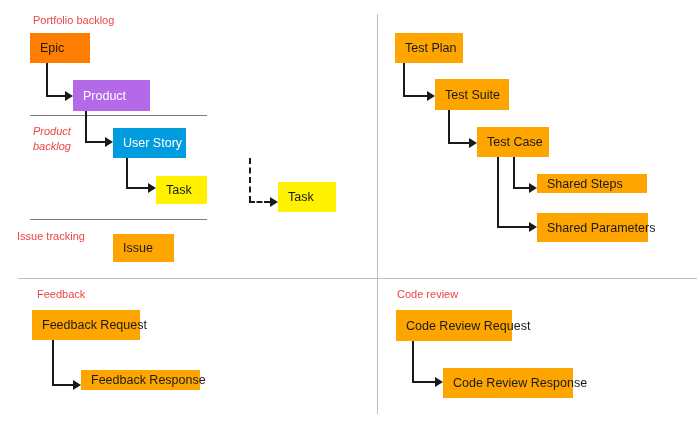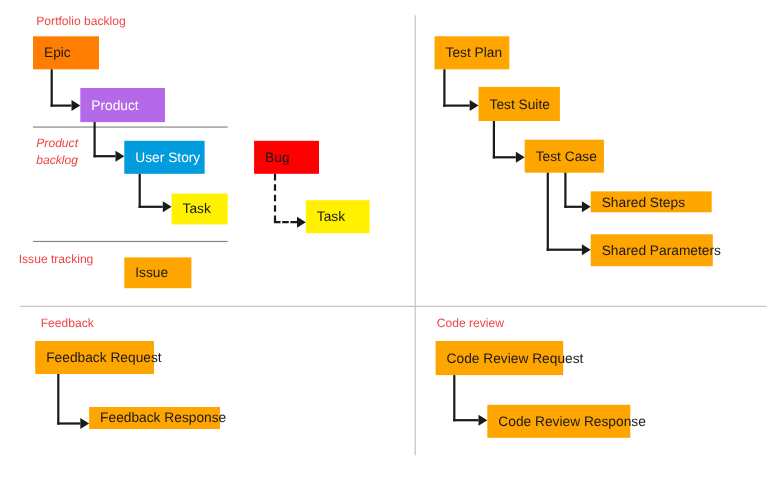--- a/index.html
+++ b/index.html
@@ -110,21 +110,20 @@
   <div class="node" style="left: 156px; top: 176px; width: 51px; height: 28px; background-color: rgb(255, 241, 0);">Task</div>
 
   <div class="vline" style="left:85px; top:111px; height:32px;"></div>
   <div class="hline" style="left:85px; top:141px; width:20px;"></div>
   <div class="ahead" style="left:105px; top:137px;"></div>
 
   <div class="vline" style="left:126px; top:158px; height:31px;"></div>
   <div class="hline" style="left:126px; top:187px; width:22px;"></div>
   <div class="ahead" style="left:148px; top:183px;"></div>
 
-  <div class="node" style="left: 231px; top: 128px; width: 59px; height: 30px; background-color: rgb(255, 0, 0);">Bug</div>
   <div class="node" style="left: 278px; top: 182px; width: 58px; height: 30px; background-color: rgb(255, 241, 0);">Task</div>
 
   <div class="vline dashed" style="left:249px; top:158px; height:44px;"></div>
   <div class="hline dashed" style="left:249px; top:201px; width:21px;"></div>
   <div class="ahead" style="left:270px; top:197px;"></div>
 
   <div class="section-title" style="left:17px; top:229px;">Issue tracking</div>
   <div class="node" style="left: 113px; top: 234px; width: 61px; height: 28px; background-color: rgb(255, 165, 0);">Issue</div>
 
   <div class="section-title" style="left:398px; top:13px;margin-top:18px;">Test</div>

